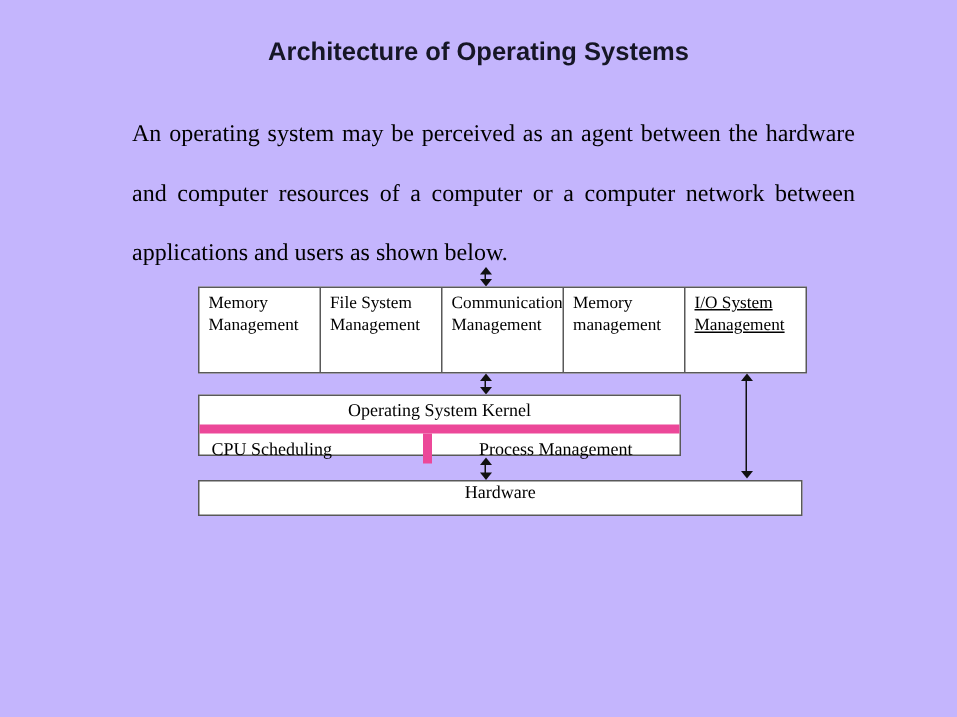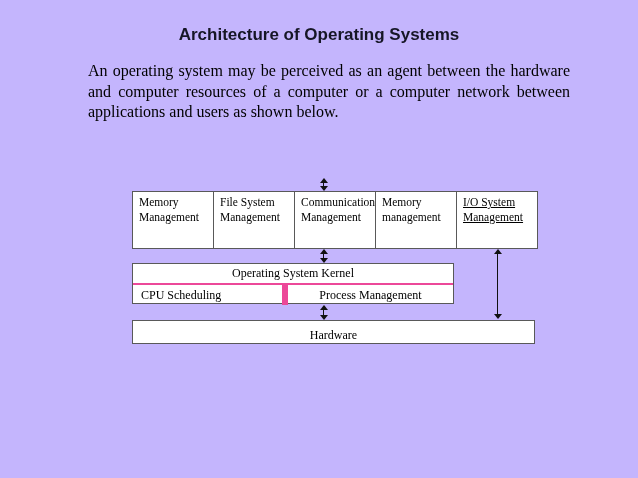--- a/index.html
+++ b/index.html
@@ -13,48 +13,48 @@
     position:absolute; top:25px; left:0; width:638px;
     text-align:center; font-family:"Liberation Sans", sans-serif;
     font-weight:bold; font-size:17px; color:#161626; letter-spacing:0;
   }
 
   
   .para {
     position:absolute; left:88px; top:61px; width:482px;
     font-size:16px; line-height:20.5px; color:#000;
   }
-  .para .line { text-align:justify; text-align-last:justify; }
+  .para .line { text-align:justify; text-align-last:justify;margin-top:19px; }
   .para .line.last { text-align-last:left; }
 
   
   .box {
     position:absolute; border:1px solid #595959; box-sizing:border-box;
     font-size:12px; color:#000; background:#fff;
   }
   .apps-box {
     left:189px; top:146px; width:287px; height:31px; border-color:#7f7f7f;
     display:flex; align-items:center; justify-content:center;
   }
   .managers-row { left:132px; top:191px; width:406px; height:58px; display:flex; }
   .mcell {
     flex:1 1 0; border-right:1px solid #595959; padding:3px 5px 0 6px;
     line-height:15px; font-size:11.5px; overflow:hidden;
   }
   .mcell:last-child { border-right:none;text-decoration:underline; }
 
   .kernel-box { left:132px; top:263px; width:322px; height:41px; }
-  .k-title { height:19px; border-bottom:2px solid #ec4899; display:flex; align-items:center; justify-content:center; }
+  .k-title { height:19px; border-bottom:6px solid #ec4899; display:flex; align-items:center; justify-content:center; }
   .k-row { display:flex; height:20px; }
   .k-left { width:155px; border-right:6px solid #ec4899; display:flex; align-items:center; padding-left:8px; box-sizing:border-box; }
   .k-right { flex:1; display:flex; align-items:center; justify-content:center; }
 
   .hardware-box {
     left:132px; top:320px; width:403px; height:24px;
-    display:flex; align-items:flex-end; justify-content:center;
+    display:flex; align-items:flex-start; justify-content:center;
   }
 
   
   .varrow { position:absolute; width:9px; }
   .varrow .shaft { position:absolute; left:3.6px; top:4px; bottom:4px; width:1.6px; background:#111; }
   .varrow .head-up {
     position:absolute; top:0; left:0.5px; width:0; height:0;
     border-left:4px solid transparent; border-right:4px solid transparent;
     border-bottom:5px solid #111;
   }

